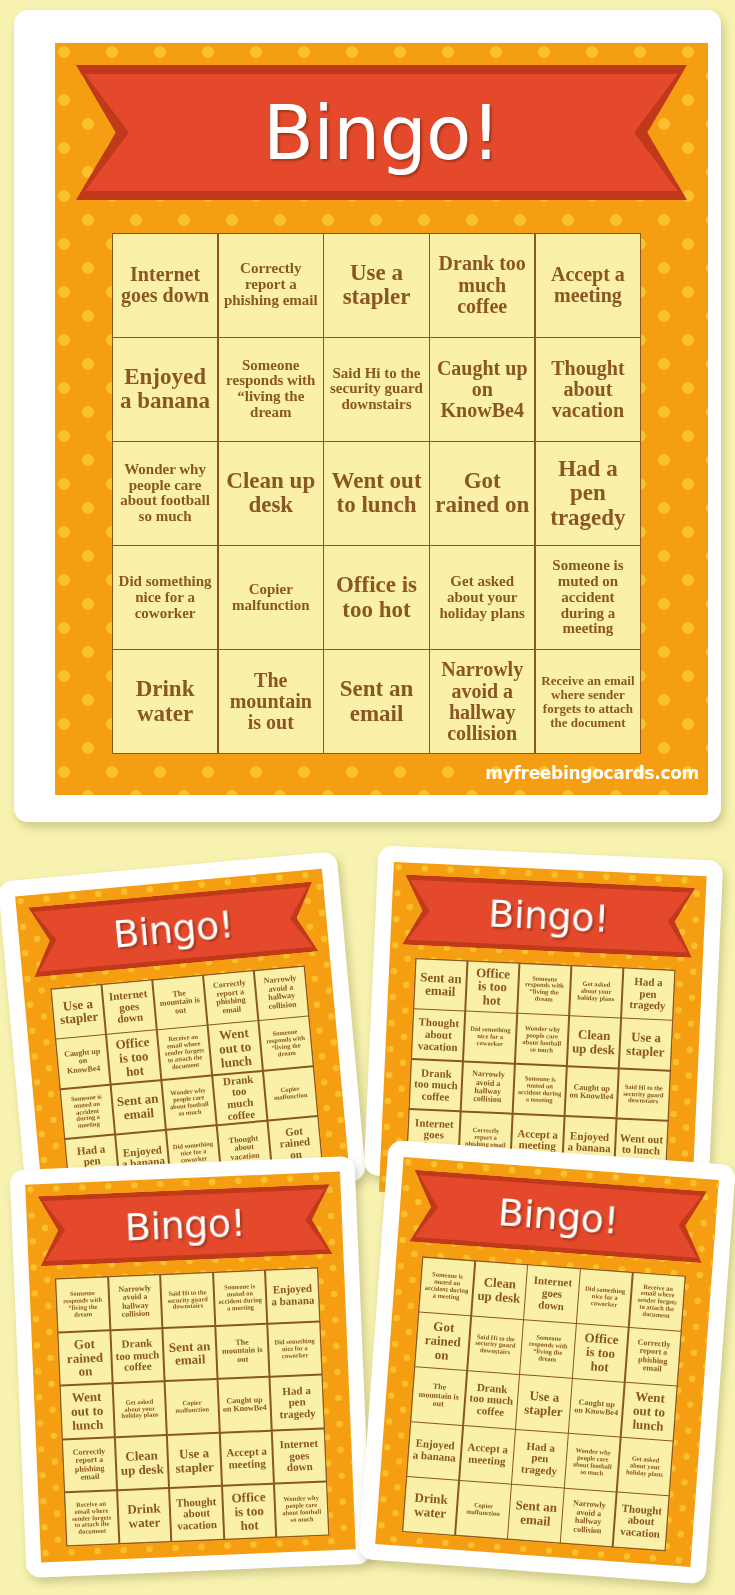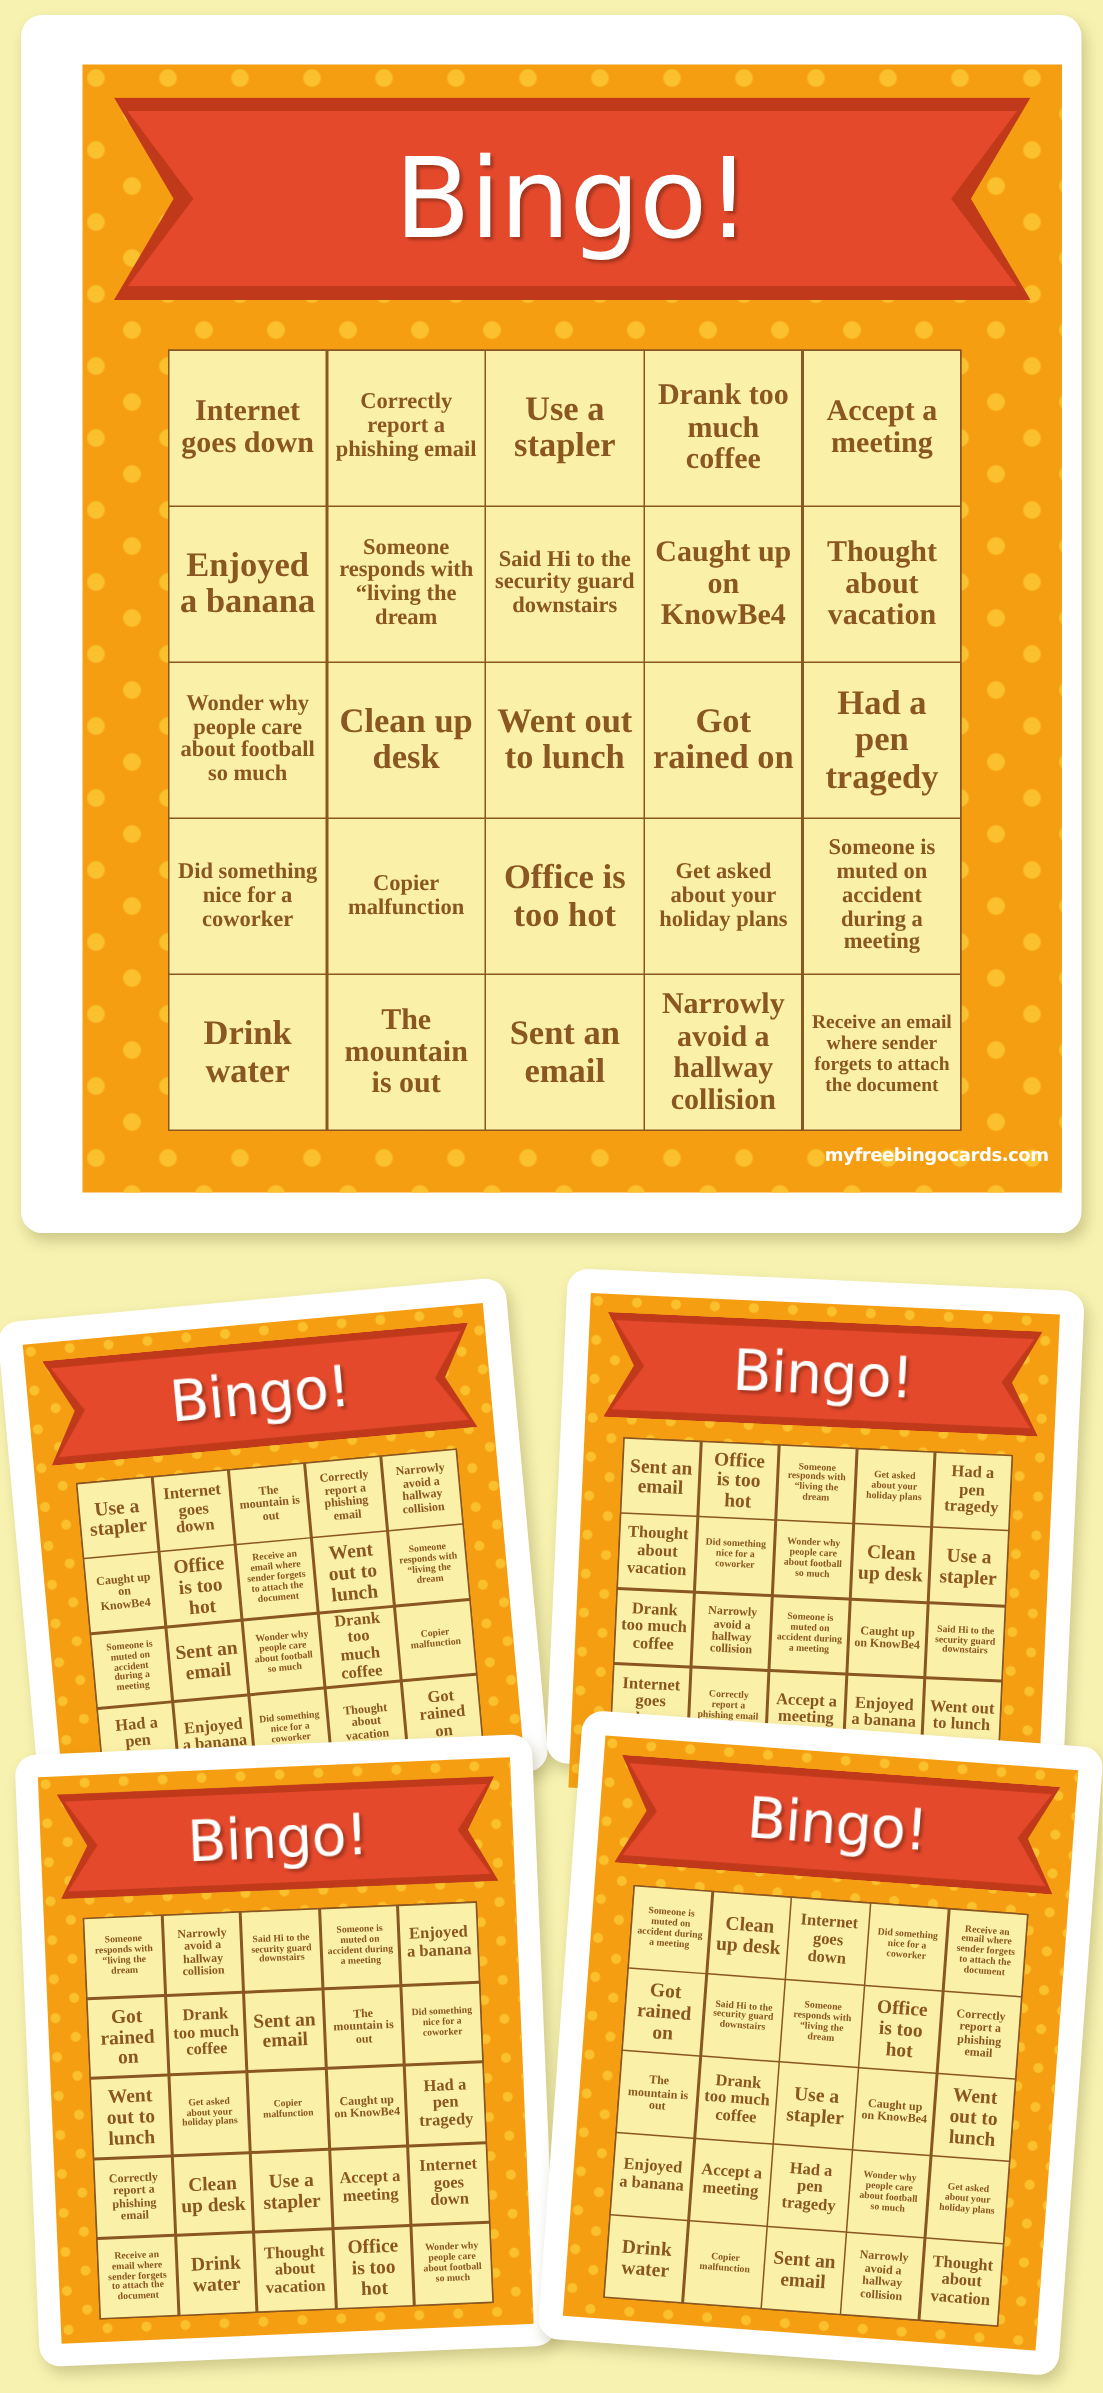--- a/index.html
+++ b/index.html
@@ -105,21 +105,21 @@
   #main-ribbon .ribbon-inner { left: 9px; top: 9px; width: 593px; height: 117px; }
   #main-ribbon .ribbon-title { font-size: 74px; }
 
   #main-grid { left: 57px; top: 190px; width: 529px; height: 521px; }
   #main-grid .cell { font-size: 17px; }
   #main-grid .cell.s1 { font-size: 23px; }
   #main-grid .cell.s2 { font-size: 20px; }
   #main-grid .cell.s3 { font-size: 15px; }
   #main-grid .cell.s4 { font-size: 13px; }
 
-  #main-credit { right: 9px; top: 720px; font-size: 12px; }
+  #main-credit { right: 9px; top: 720px; font-size: 17px; }
 
   
   .mini .cell      { font-size: 9px; }
   .mini .cell.s1   { font-size: 13px; }
   .mini .cell.s2   { font-size: 11px; }
   .mini .cell.s3   { font-size: 8px; }
   .mini .cell.s4   { font-size: 6.5px; }
   .mini .ribbon-title { font-size: 38px; }
   .mini .orangefield {
     background-image:

